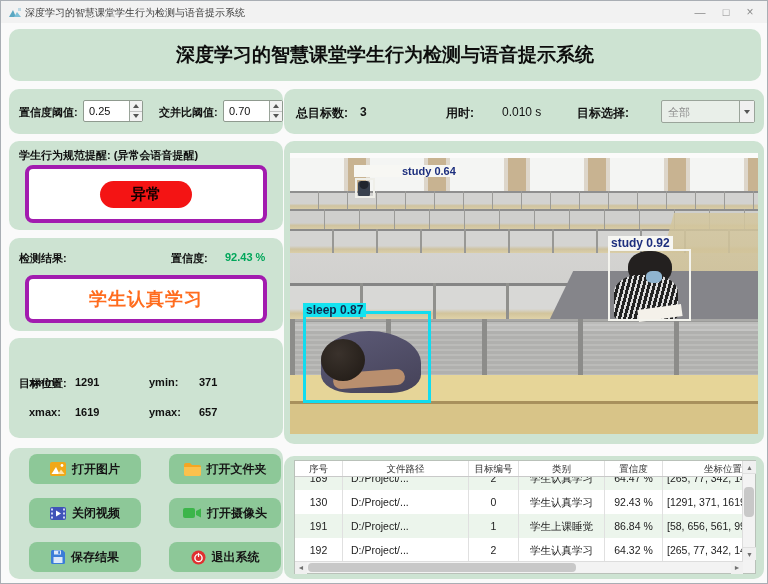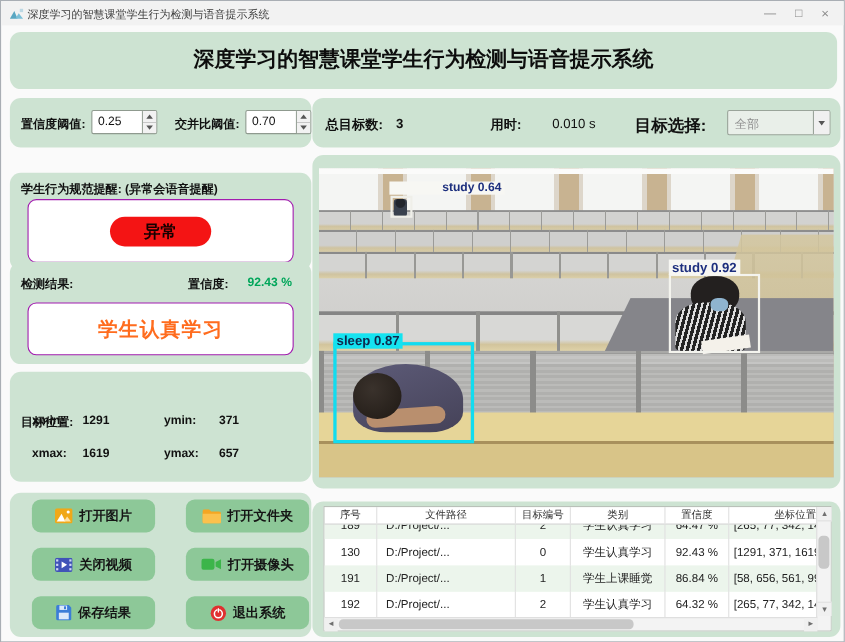--- a/index.html
+++ b/index.html
@@ -8,40 +8,40 @@
 
   
   #titlebar { position:absolute; left:0; top:0; width:100%; height:22px; background:#f2f2f2; }
   #titlebar .app-title { position:absolute; left:24px; top:5px; font-size:10px; color:#3c3c3c; }
   #app-icon { position:absolute; left:8px; top:5px; width:13px; height:12px; }
   .winctl { position:absolute; top:2px; width:22px; height:18px; text-align:center; font-size:11px; color:#8a8a8a; line-height:18px; }
   #btn-min { right:56px; } #btn-max { right:30px; } #btn-close { right:6px; font-size:12px; }
 
   
   .panel { position:absolute; background:#cde3d2; border-radius:10px; }
-  .whitebox { position:absolute; background:#ffffff; border-radius:8px; border:1px solid #a21caf; }
+  .whitebox { position:absolute; background:#ffffff; border-radius:8px; border:4px solid #a21caf; }
   .lbl { position:absolute; font-size:11px; font-weight:bold; color:#111; white-space:nowrap; }
   .val { position:absolute; font-size:11px; font-weight:bold; color:#111; white-space:nowrap; }
 
   
   #header-panel { left:8px; top:28px; width:752px; height:52px; }
   #header-panel .big-title { width:100%; text-align:center; line-height:52px; font-size:19px; font-weight:bold; color:#0d0d0d; }
 
   
   #p-thresholds { left:8px; top:88px; width:274px; height:45px;text-align:center; }
   .spinbox { position:absolute; width:60px; height:22px; background:#fff; border:1px solid #8f9a8f; border-radius:2px; }
   .spinbox .spin-val { position:absolute; left:5px; top:4px; font-size:11px; color:#111; }
   .spin-btns { position:absolute; right:0; top:0; bottom:0; width:13px; border-left:1px solid #9aa49a; display:flex; flex-direction:column; }
   .spin-btns > div { flex:1; display:flex; align-items:center; justify-content:center; background:#f2f2f2; }
   .spin-btns > div:first-child { border-bottom:1px solid #c2c2c2; }
   .arrow-up { width:0; height:0; border-left:3px solid transparent; border-right:3px solid transparent; border-bottom:4px solid #555; }
   .arrow-dn { width:0; height:0; border-left:3px solid transparent; border-right:3px solid transparent; border-top:4px solid #555; }
 
   
-  #p-behavior { left:8px; top:140px; width:274px; height:89px;margin-top:16px; }
+  #p-behavior { left:8px; top:140px; width:274px; height:89px; }
   #behavior-box { left:16px; top:24px; width:242px; height:58px; display:flex; align-items:center; justify-content:center; }
   #alert-pill { width:92px; height:27px; background:#f41414; border-radius:14px; display:flex; align-items:center; justify-content:center; font-size:15px; font-weight:bold; color:#140000; }
 
   
   #p-result { left:8px; top:237px; width:274px; height:93px; }
   #result-box { left:16px; top:37px; width:242px; height:48px; display:flex; align-items:center; justify-content:center; }
   #result-text { font-size:18px; font-weight:bold; color:#ff6c1e; letter-spacing:1px; }
   #conf-value { color:#00a65a; }
 
   
@@ -254,21 +254,21 @@
         </svg>
       <span>保存结果</span>
     </div>
   </div>
 
   <div class="panel" id="p-stats">
     <span class="lbl" style="left:12px; top:16px; font-size:12px;">总目标数:</span>
     <span class="val" style="left:76px; top:16px; font-size:12px;">3</span>
     <span class="lbl" style="left:162px; top:16px; font-size:12px;">用时:</span>
     <span class="val" style="left:218px; top:16px; font-size:12px; font-weight:normal;">0.010 s</span>
-    <span class="lbl" style="left:293px; top:16px; font-size:15px;">目标选择:</span>
+    <span class="lbl" style="left:293px; top:16px; font-size:12px;">目标选择:</span>
     <div id="target-select">
       <span class="sel-val">全部</span>
       <div id="select-arrow-btn">
           <span class="arrow-dn"></span>
         </div>
     </div>
   </div>
 
   <div class="panel" id="p-image">
     <div id="photo">

